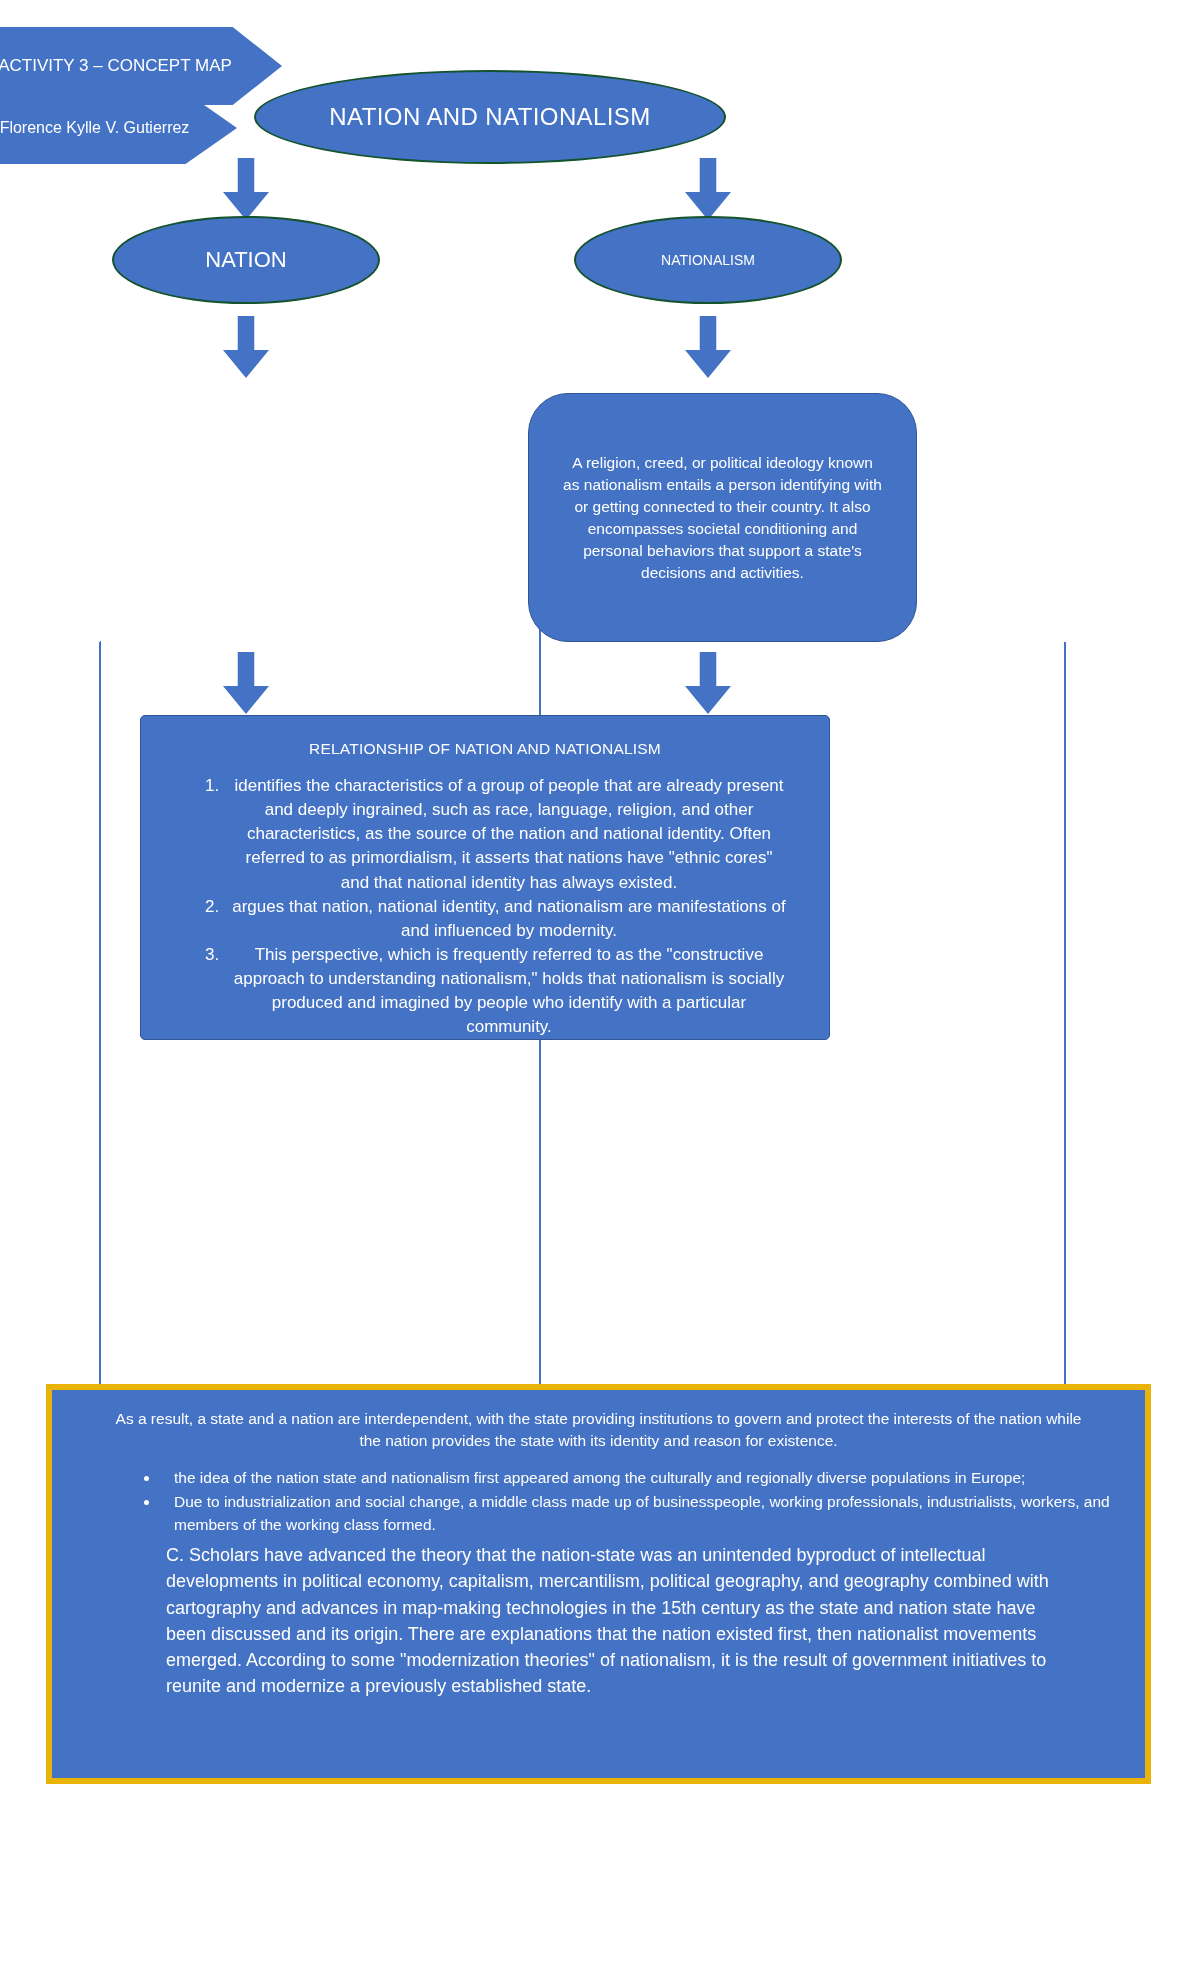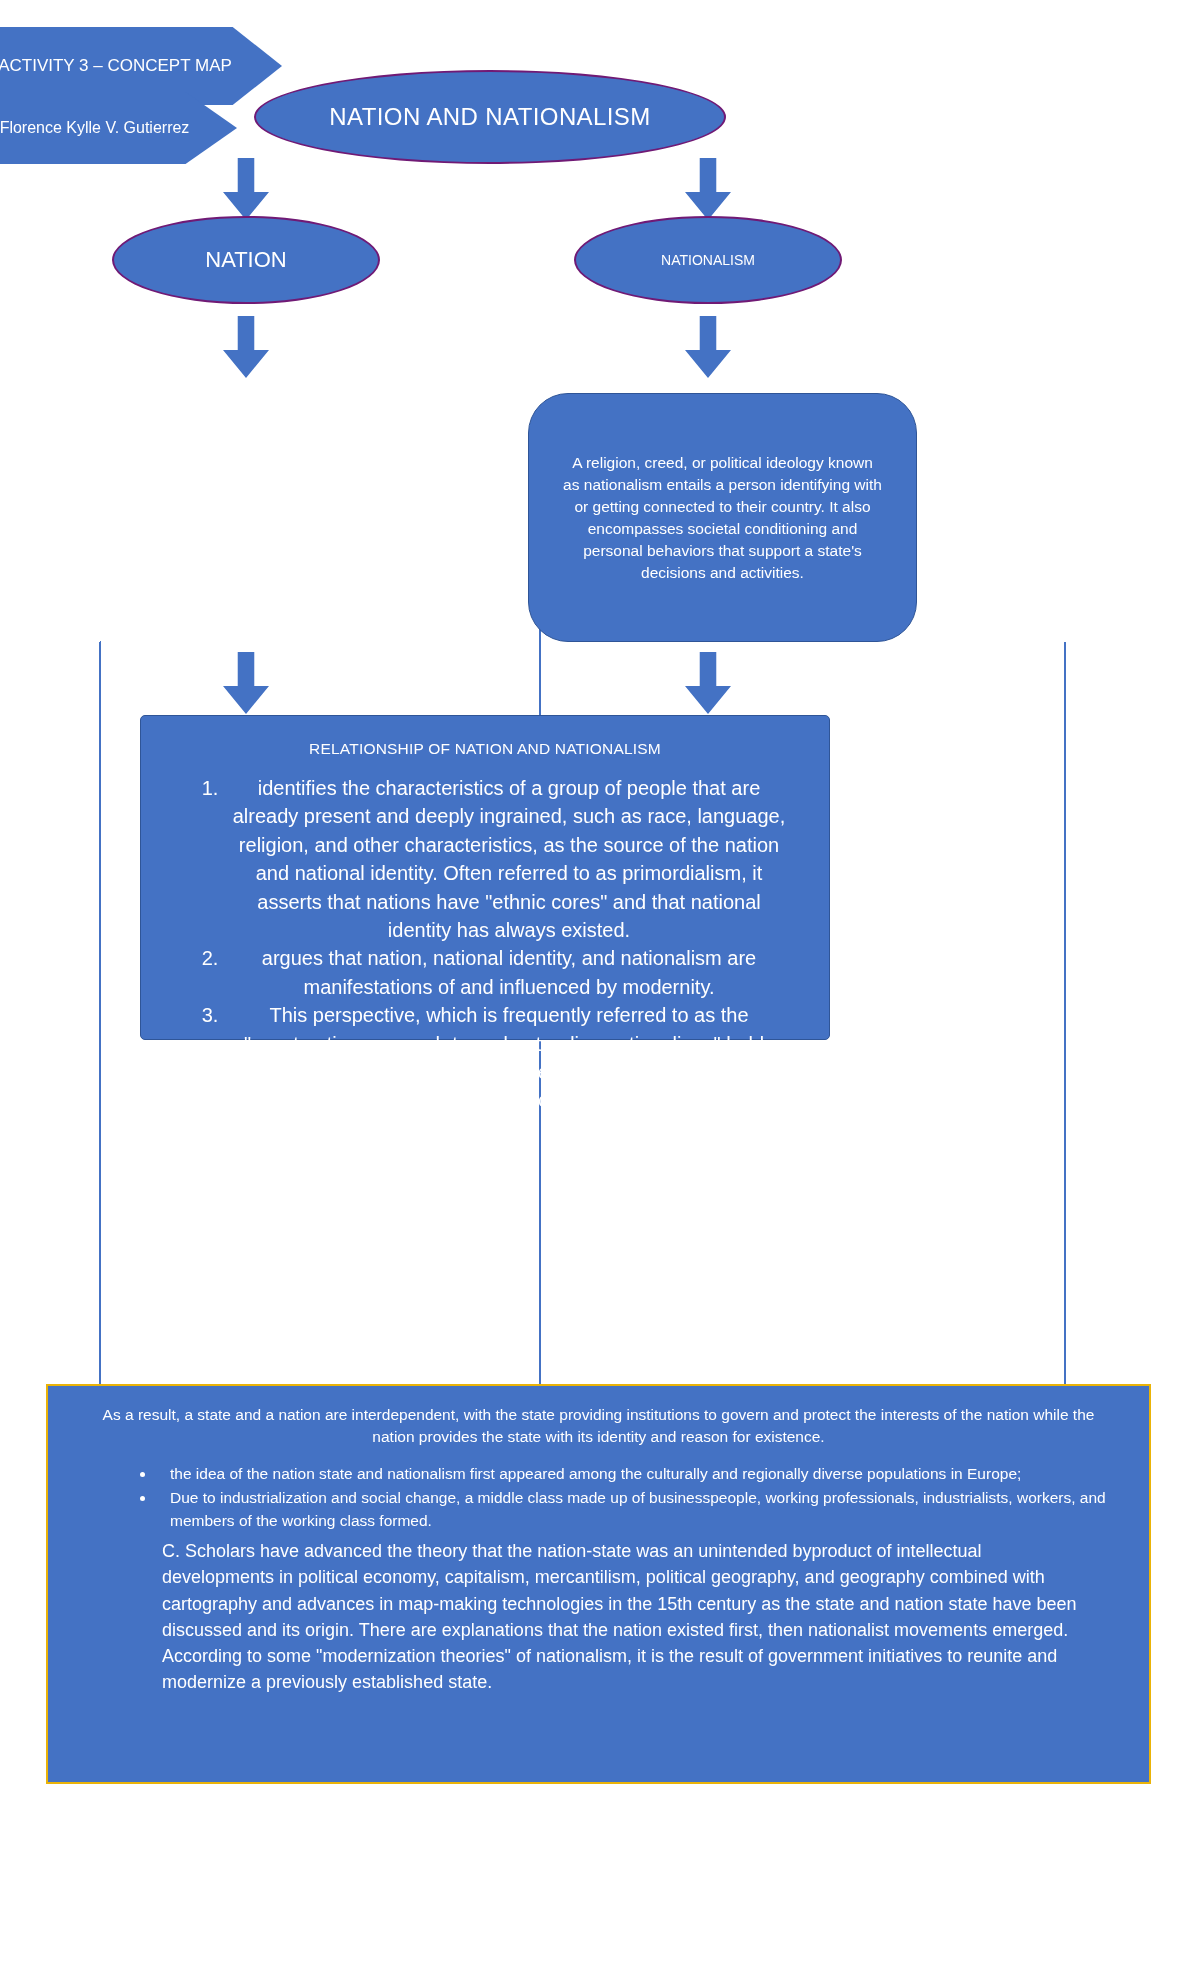--- a/index.html
+++ b/index.html
@@ -61,21 +61,21 @@
     -webkit-clip-path: polygon(0 0, 79% 0, 100% 50%, 79% 100%, 0 100%);
     clip-path: polygon(0 0, 79% 0, 100% 50%, 79% 100%, 0 100%);
     font-size: 16px;
     padding-right: 40px;
   }
 
   
   .ellipse {
     position: absolute;
     background: #4472C4;
-    border: 2px solid #701a75;
+    border: 2px solid #14532d;
     border-radius: 50%;
     display: flex;
     align-items: center;
     justify-content: center;
     box-sizing: border-box;
   }
   .ellipse-title {
     left: 254px;
     top: 70px;
     width: 472px;
@@ -160,38 +160,38 @@
   }
   .rel-title {
     text-align: center;
     font-size: 15.5px;
     letter-spacing: .2px;
     margin-bottom: 16px;
   }
   ol.rel-list {
     margin: 9px;
     padding: 0 6px 0 46px;
-    font-size: 20px;
+    font-size: 17px;
     line-height: 1.42;
     text-align: center;
   }
   ol.rel-list li {
     margin-bottom: 0;
     padding-left: 8px;
   }
 
   
   .box-summary {
     position: absolute;
     left: 46px;
     top: 1384px;
     width: 1105px;
     height: 400px;
     background: #4472C4;
-    border: 2px solid #eab308;
+    border: 6px solid #eab308;
     box-sizing: border-box;
     padding: 18px 30px 20px 30px;
   }
   .sum-intro {
     font-size: 15.5px;
     line-height: 1.45;
     text-align: center;
     margin: 0 22px 14px 22px;
   }
   ul.sum-bullets {

